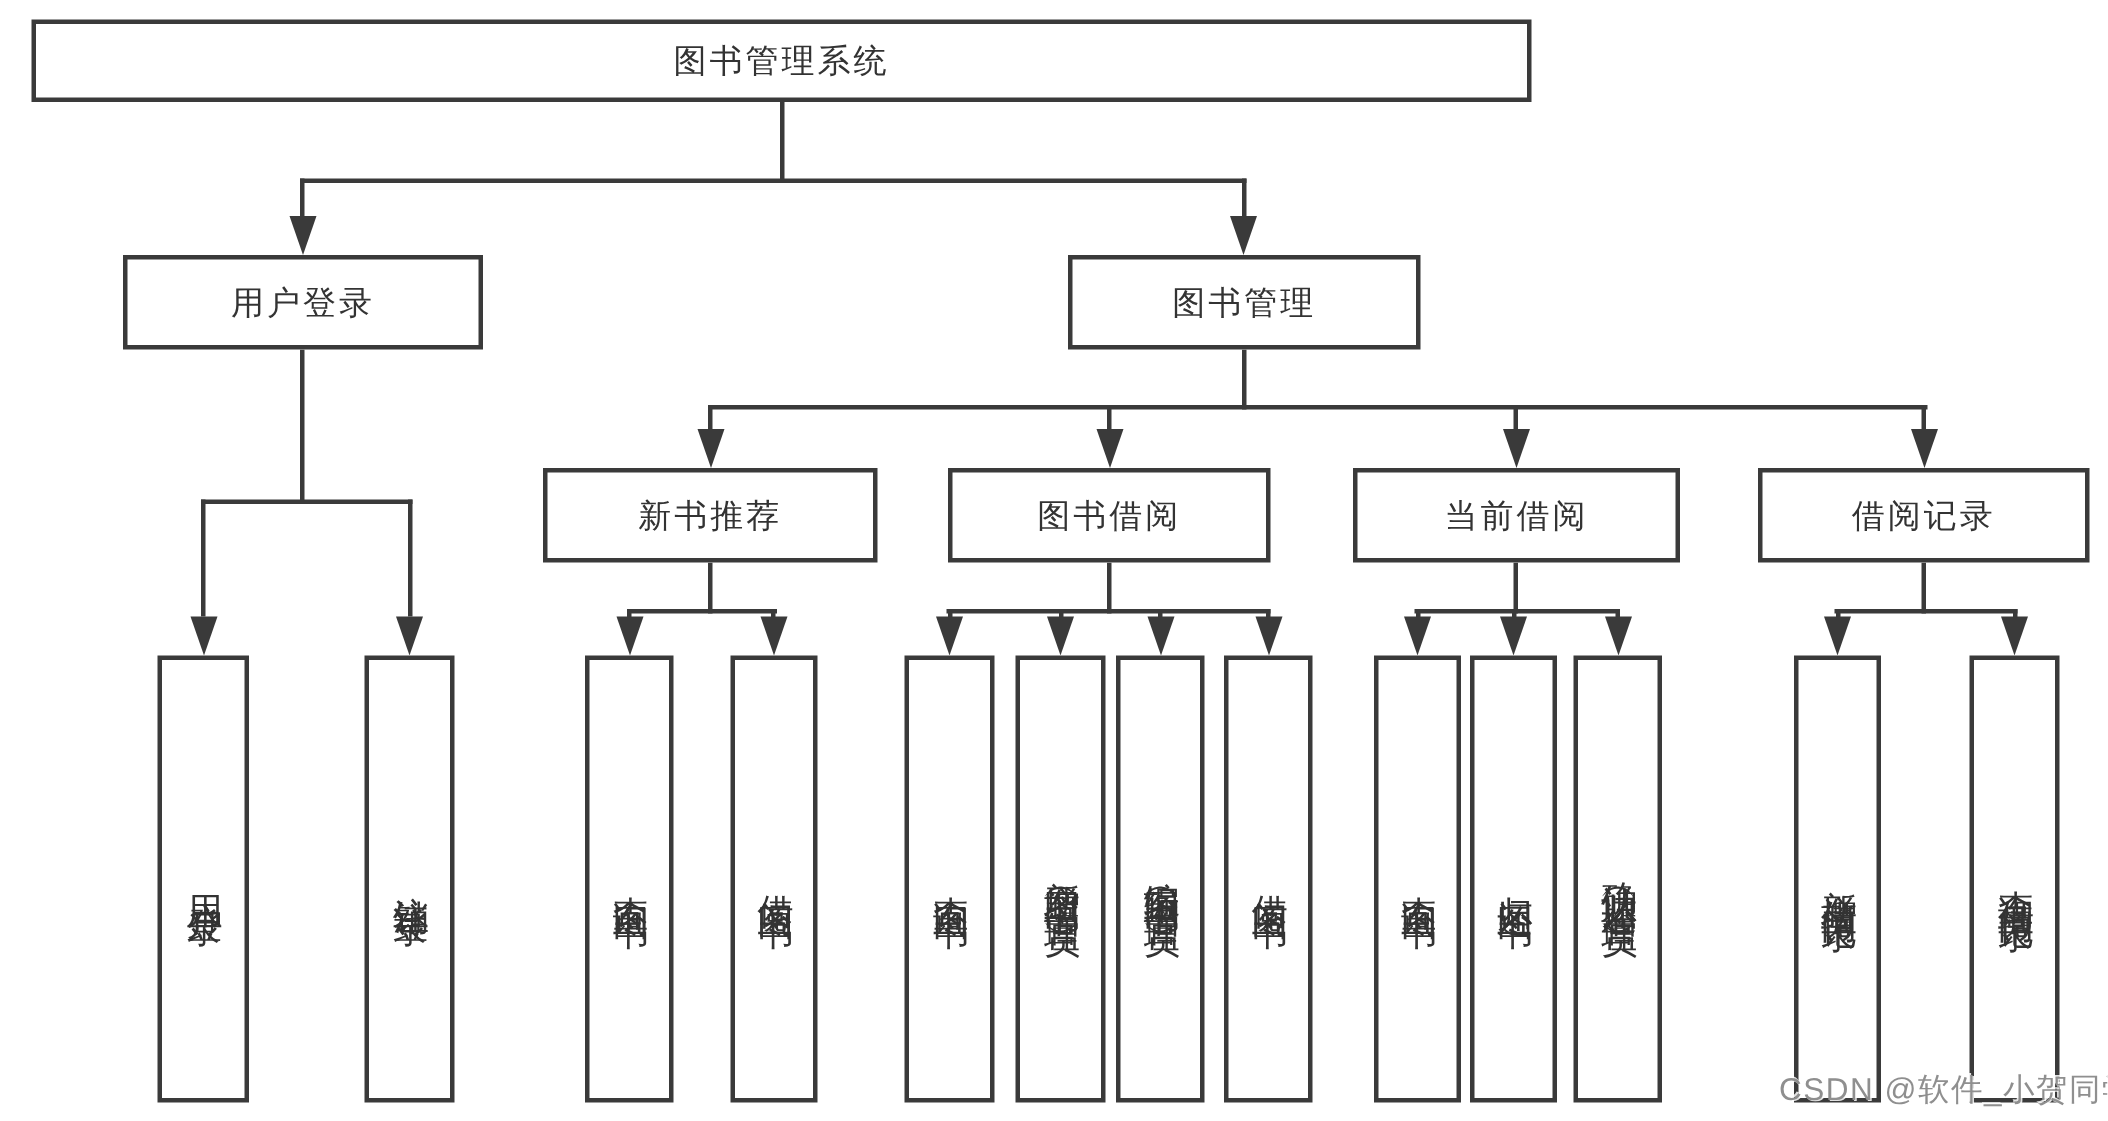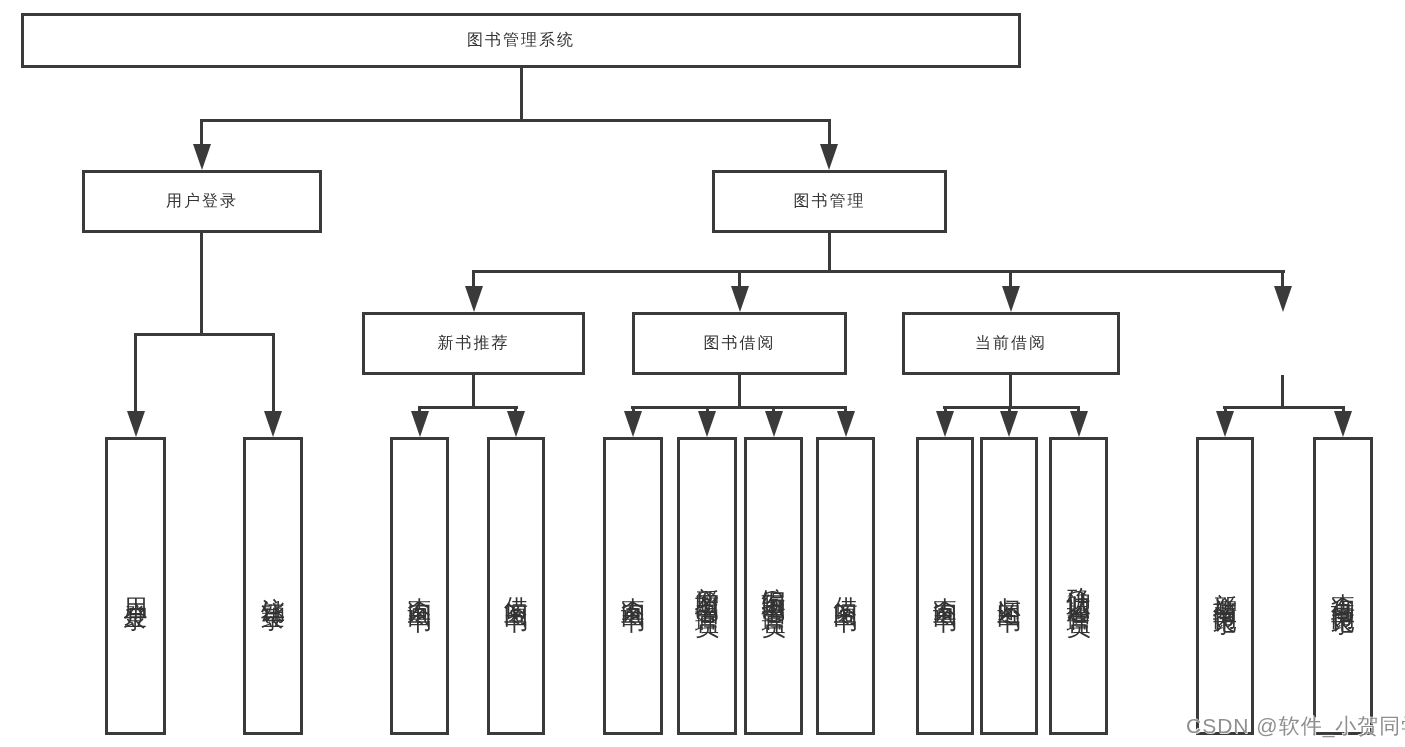--- a/index.html
+++ b/index.html
@@ -17,21 +17,21 @@
     border-left:9px solid transparent;
     border-right:9px solid transparent;
     border-top:26px solid #3a3a3a;
   }
   .hbox{
     position:absolute;
     box-sizing:border-box;
     border:3px solid #3a3a3a;
     background:#ffffff;
     display:flex;align-items:center;justify-content:center;
-    font-size:16px;letter-spacing:2px;
+    font-size:22px;letter-spacing:2px;
     z-index:2;
   }
   .vbox{
     position:absolute;
     box-sizing:border-box;
     border:3px solid #3a3a3a;
     background:#ffffff;
     top:437px;height:298px;
     display:flex;align-items:center;justify-content:center;
     z-index:2;
@@ -132,20 +132,23 @@
 
   <div class="hbox" style="left:712px;top:170px;width:235px;height:63px;">
     <span>图书管理</span>
   </div>
   <div class="hbox" style="left:632px;top:312px;width:215px;height:63px;">
     <span>图书借阅</span>
   </div>
   <div class="hbox" style="left:902px;top:312px;width:218px;height:63px;">
     <span>当前借阅</span>
   </div>
+  <div class="hbox" style="left:1172px;top:312px;width:221px;height:63px;">
+    <span>借阅记录</span>
+  </div>
 
   <div class="vbox" style="left:105px;width:61px;">
     <span class="vtext">用户登录</span>
   </div>
   <div class="vbox" style="left:243px;width:60px;">
     <span class="vtext">注销登录</span>
   </div>
 
   <div class="vbox" style="left:390px;width:59px;">
     <span class="vtext">查询图书</span>

